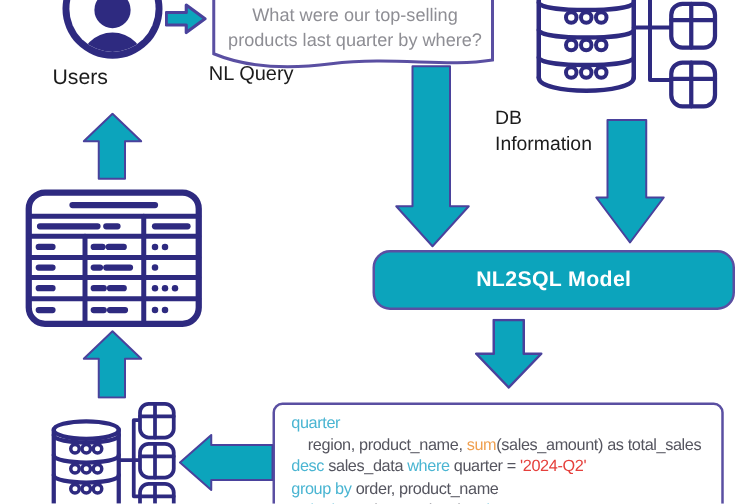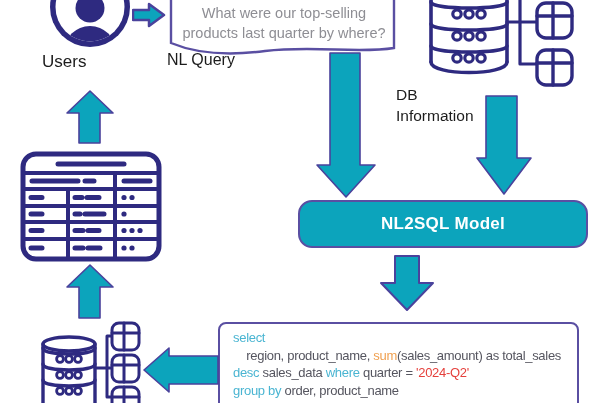--- a/index.html
+++ b/index.html
@@ -134,21 +134,21 @@
 
   <div class="abs model-box">
     <span>NL2SQL Model</span>
   </div>
 
   <svg class="abs" style="left:378px;top:255px" width="58" height="58" viewBox="0 0 58 58">
     <polygon class="arrow" stroke-width="2" points="17,1 41,1 41,28 55,28 29,55 3,28 17,28"></polygon>
   </svg>
 
   <div class="abs sql-box">
-    <div class="code-line"><span class="tok-keyword">select</span></div>
+    <div class="code-line"><span class="tok-keyword">quarter</span></div>
     <div class="code-line"><span class="tok-plain">    region, product_name, </span><span class="tok-function">sum</span><span class="tok-plain">(sales_amount) as total_sales</span></div>
     <div class="code-line"><span class="tok-keyword">desc</span><span class="tok-plain"> sales_data </span><span class="tok-keyword">where</span><span class="tok-plain"> quarter = </span><span class="tok-string">'2024-Q2'</span></div>
     <div class="code-line"><span class="tok-keyword">group by</span><span class="tok-plain"> order, product_name</span></div>
     <div class="code-line"><span class="tok-keyword">order by</span><span class="tok-plain"> region, total_sales </span><span class="tok-keyword">desc</span></div>
   </div>
 
   <svg class="abs" style="left:143px;top:346px" width="77" height="48" viewBox="0 0 77 48">
     <polygon class="arrow" stroke-width="1.6" points="1,24 26,2 26,10 75,10 75,38 26,38 26,46"></polygon>
   </svg>
 

